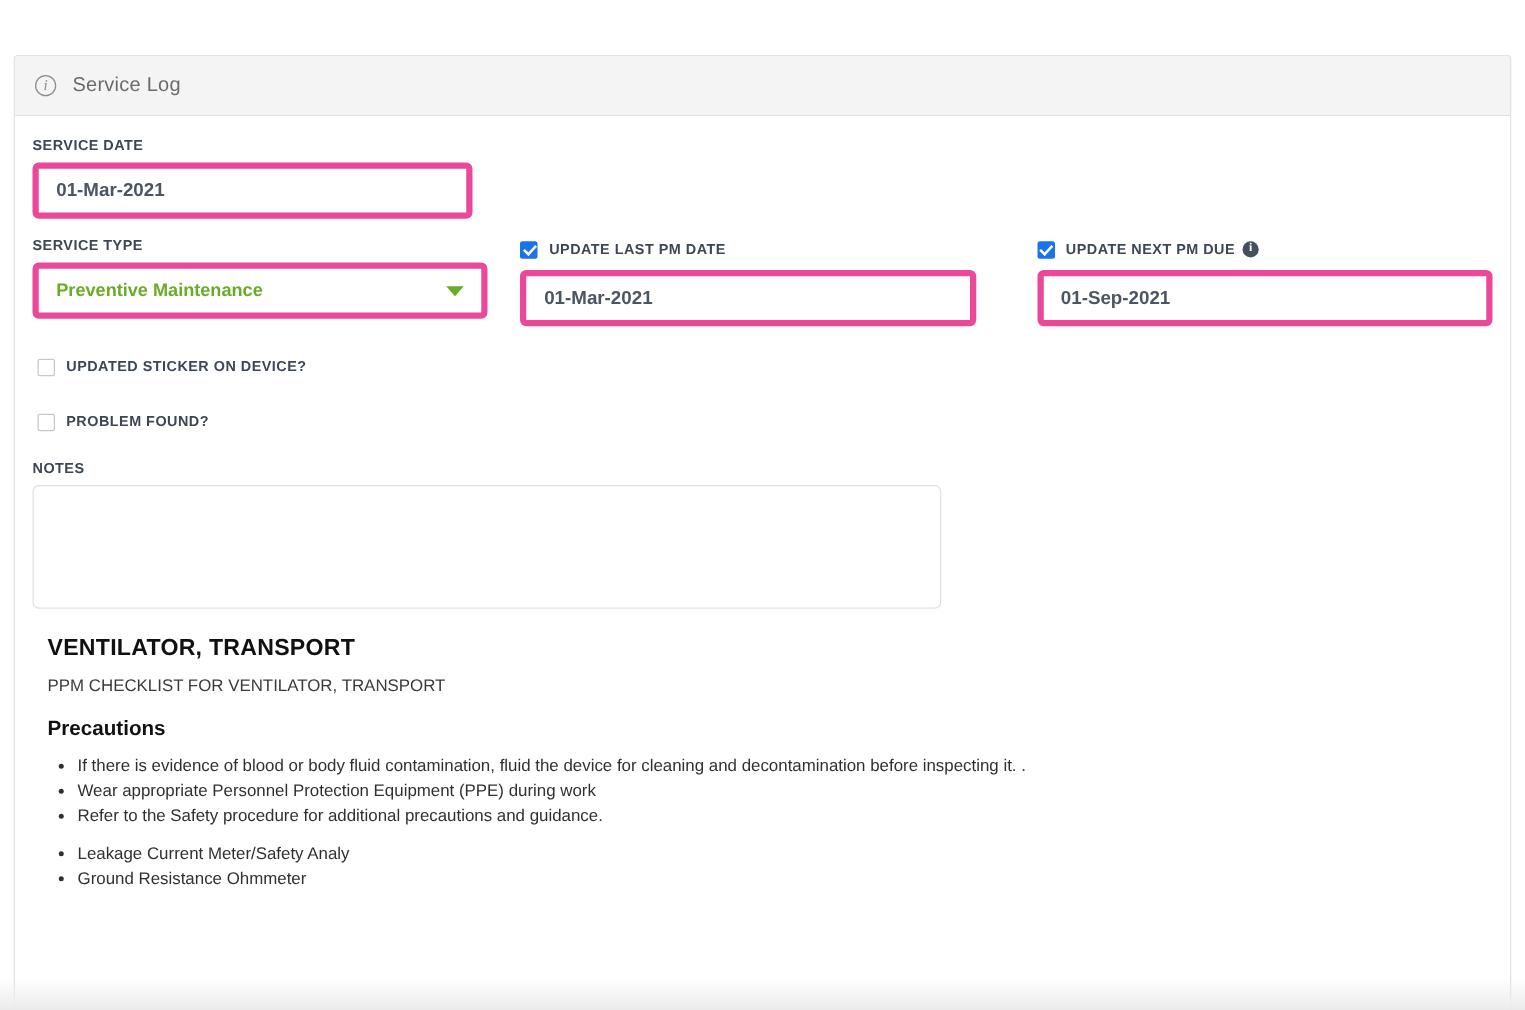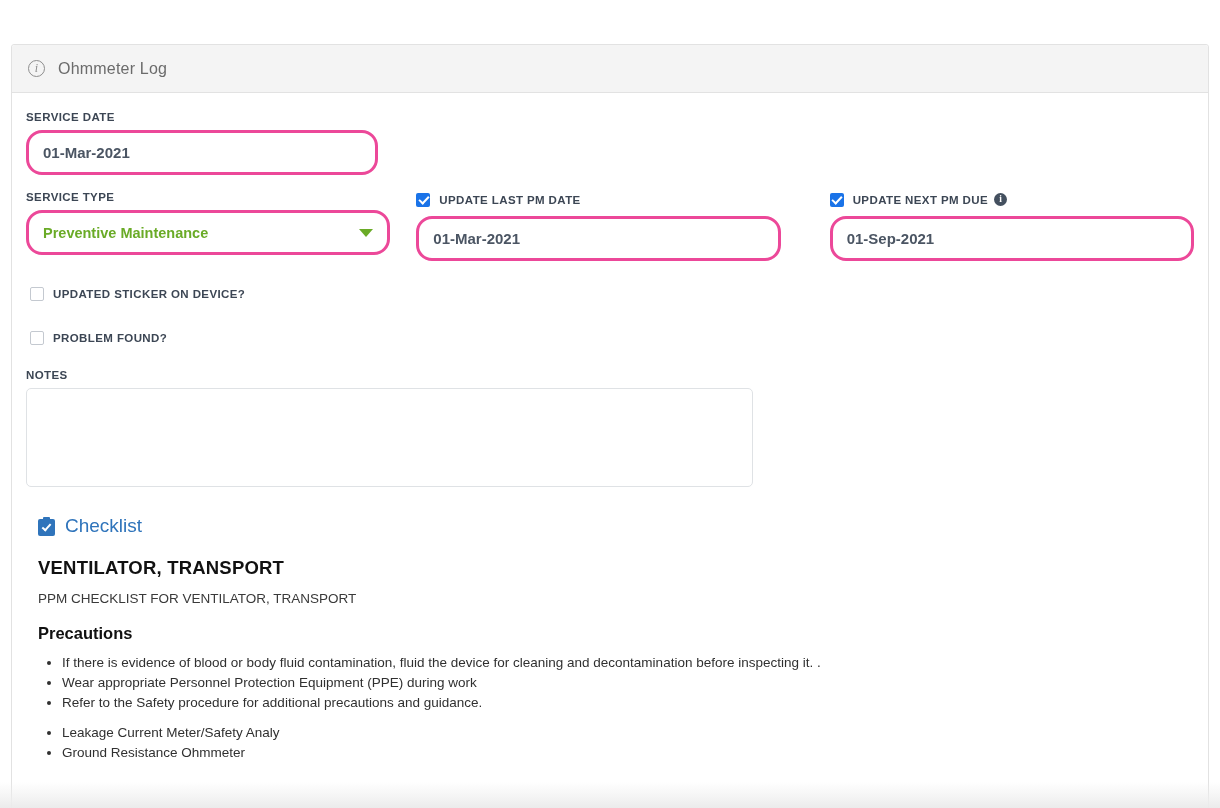--- a/index.html
+++ b/index.html
@@ -53,22 +53,22 @@
   
   .field-label {
     font-size: 11.5px;
     font-weight: bold;
     color: #3c4654;
     letter-spacing: .4px;
     margin-bottom: 7px;
   }
   .input-box {
     height: 45px;
-    border: 3px solid #ec4899;
-    border-radius: 16px;
+    border: 5px solid #ec4899;
+    border-radius: 5px;
     background: #fff;
     display: flex; align-items: center;
     padding: 0 14px;
     font-size: 15px;
     color: #4b5563;
     font-weight: bold;
   }
   .input-box.select {
     justify-content: space-between;
     color: #6aab27;
@@ -221,21 +221,21 @@
 </style>
 </head>
 <body>
 
 <div class="page">
 
   <div class="card">
 
     <div class="card-header">
       <div class="info-circle">i</div>
-      <div class="card-title">Ohmmeter Log</div>
+      <div class="card-title">Service Log</div>
     </div>
 
     <div class="card-body">
 
       <div class="row-date">
         <div class="field-label">SERVICE DATE</div>
         <div class="input-box w-352">
           <span>01-Mar-2021</span>
         </div>
       </div>
@@ -285,28 +285,20 @@
           <span class="cb unchecked"></span>
           <span class="cb-label">PROBLEM FOUND?</span>
         </div>
       </div>
 
       <div class="notes-wrap">
         <div class="field-label">NOTES</div>
         <div class="notes-box" placeholder=""></div>
       </div>
 
-      <div class="checklist-head">
-        <span class="clipboard-icon">
-          <span class="tab"></span>
-          <span class="body"></span>
-          <span class="check"></span>
-        </span>
-        <span class="checklist-title">Checklist</span>
-      </div>
 
       <div class="doc">
         <div class="doc-h1">VENTILATOR, TRANSPORT</div>
         <div class="doc-sub">PPM CHECKLIST FOR VENTILATOR, TRANSPORT</div>
 
         <div>
           <div class="doc-h2">Precautions</div>
           <ul class="doc-list">
             <li>If there is evidence of blood or body fluid contamination, fluid the device for cleaning and decontamination before inspecting it. .</li>
             <li>Wear appropriate Personnel Protection Equipment (PPE) during work</li>

